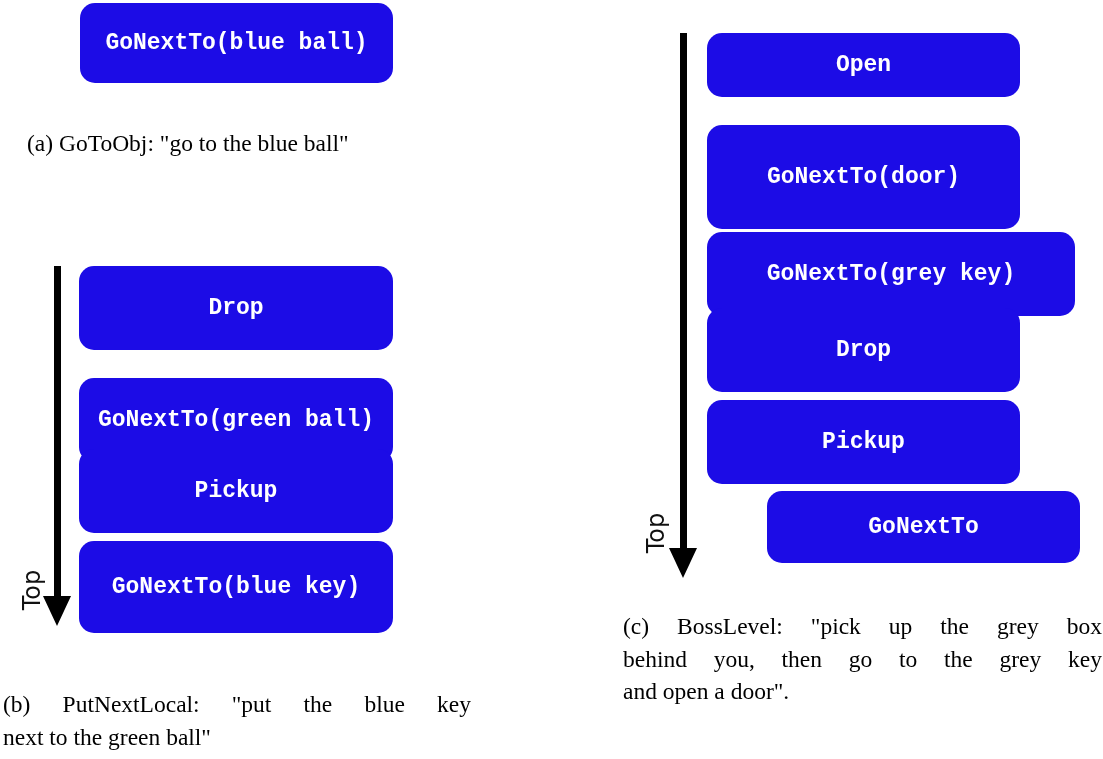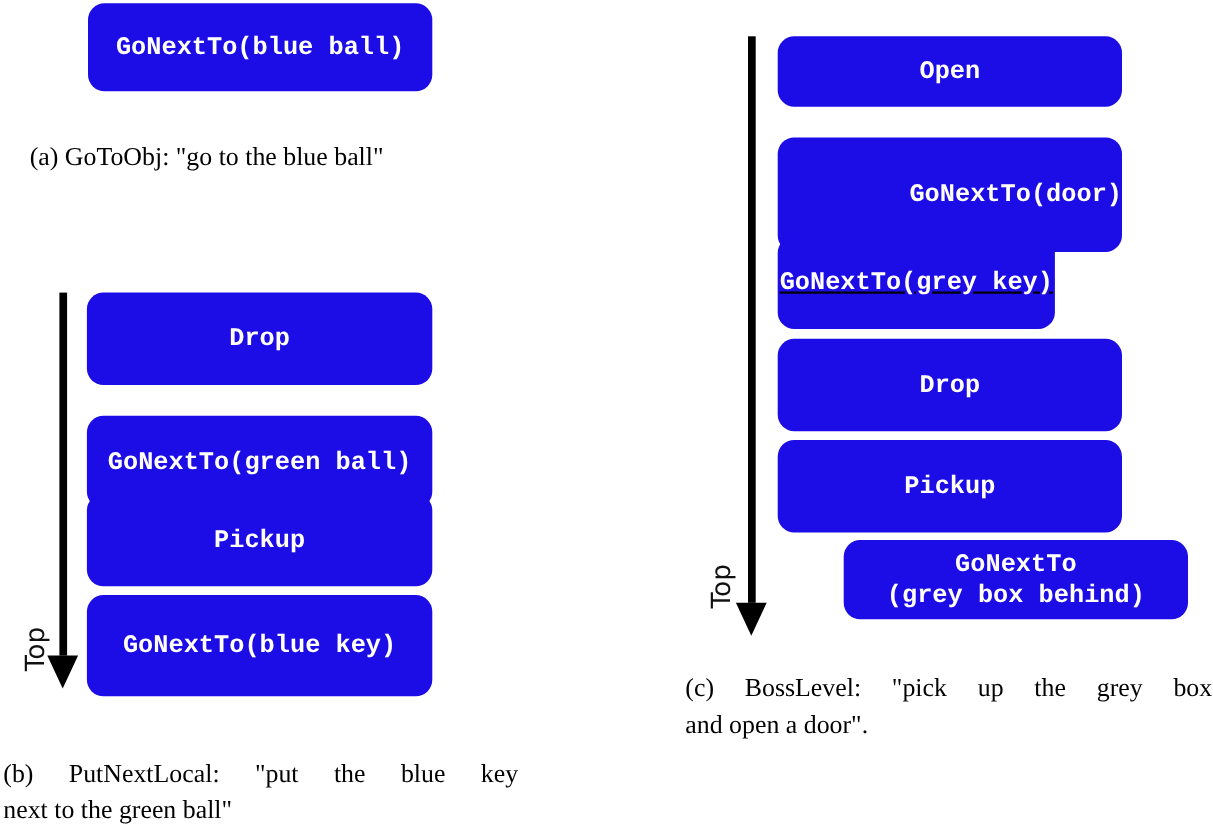--- a/index.html
+++ b/index.html
@@ -113,36 +113,36 @@
   </section>
 
   <section>
     <div class="arrow-line" style="left:680px; top:33px; height:515px;"></div>
     <div class="arrow-head" style="left:669px; top:548px;"></div>
     <div class="top-label" style="left:626px; top:519px;">Top</div>
 
     <div class="abox" style="left:707px; top:33px; width:313px; height:64px;">
       <span class="aline">Open</span>
     </div>
-    <div class="abox" style="left:707px; top:125px; width:313px; height:104px;align-items:flex-end;">
+    <div class="abox" style="left:707px; top:125px; width:313px; height:104px;">
       <span class="aline">GoNextTo(door)</span>
     </div>
-    <div class="abox" style="left:707px; top:215px; width:252px; height:84px;text-decoration:underline;">
+    <div class="abox" style="left:707px; top:232px; width:368px; height:84px;">
       <span class="aline">GoNextTo(grey key)</span>
     </div>
     <div class="abox" style="left:707px; top:308px; width:313px; height:84px;">
       <span class="aline">Drop</span>
     </div>
     <div class="abox" style="left:707px; top:400px; width:313px; height:84px;">
       <span class="aline">Pickup</span>
     </div>
     <div class="abox" style="left:727px; top:491px; width:313px; height:72px;margin-left:40px;">
       <span class="aline">GoNextTo</span>
-      <span class="aline">(grey box behind)</span>
     </div>
 
     <div class="caption" style="left:623px; top:610px; width:479px;">
       <div class="cap-line justified">(c) BossLevel: "pick up the grey box</div>
+      <div class="cap-line justified">behind you, then go to the grey key</div>
       <div class="cap-line">and open a door".</div>
     </div>
   </section>
 
 </div>
 
 </body></html>

